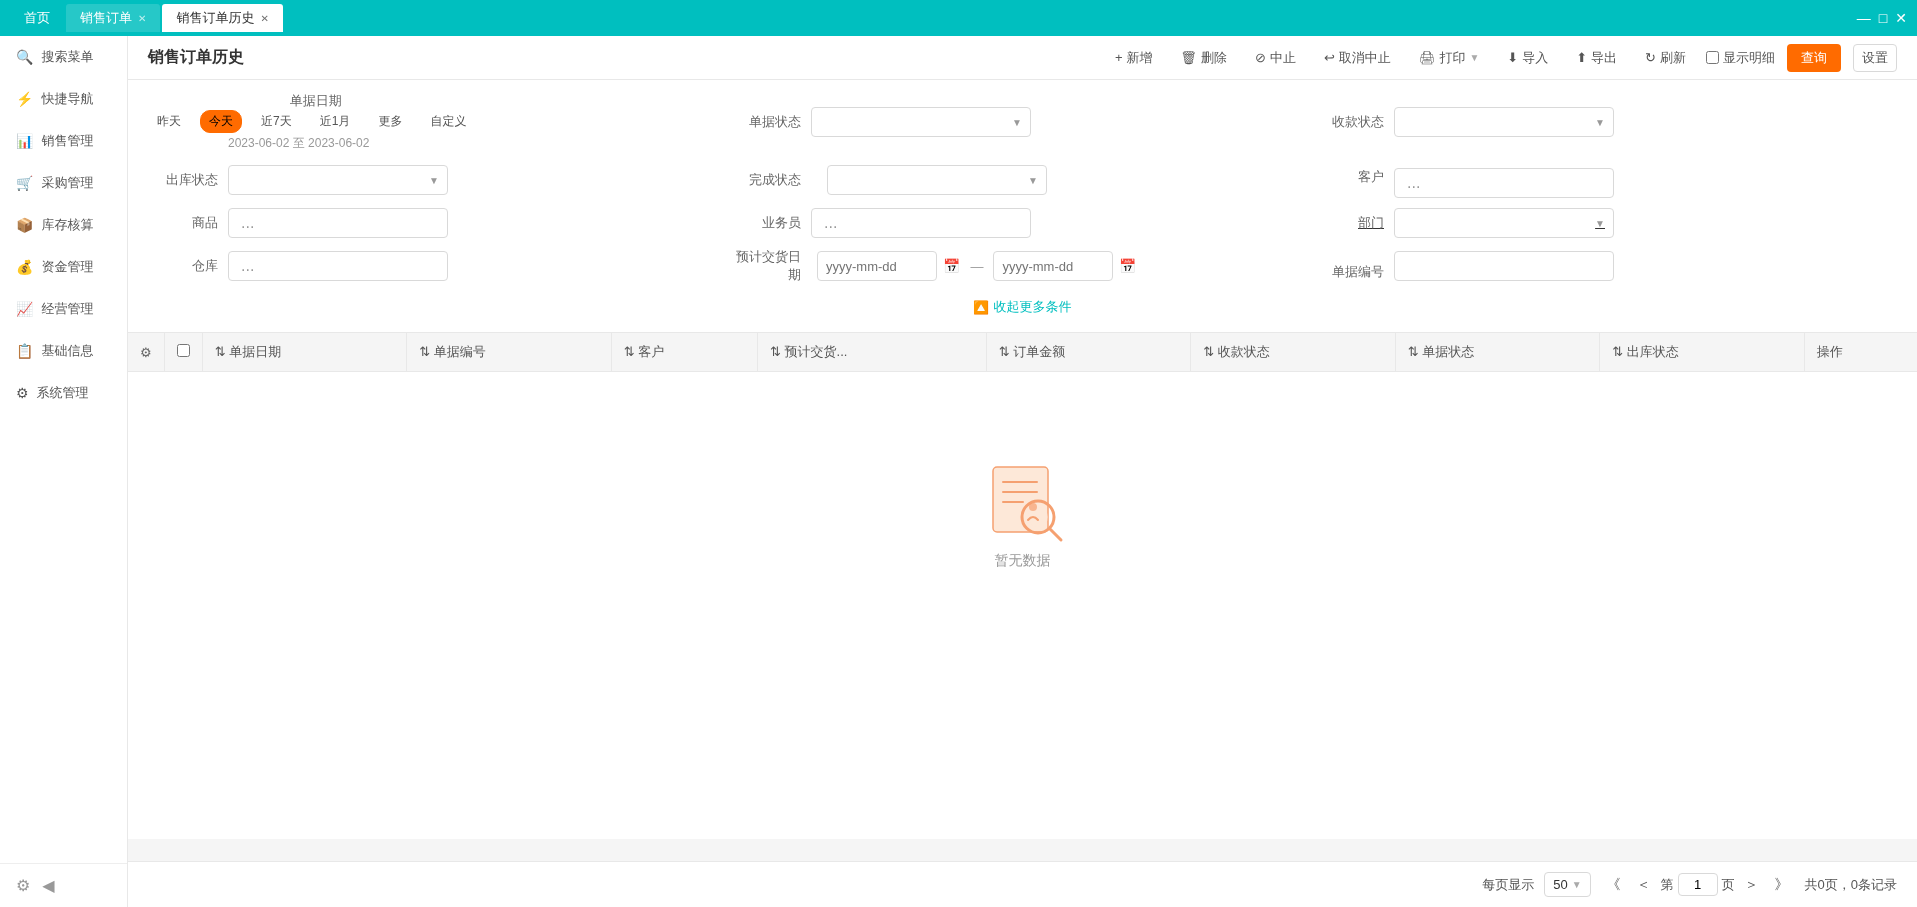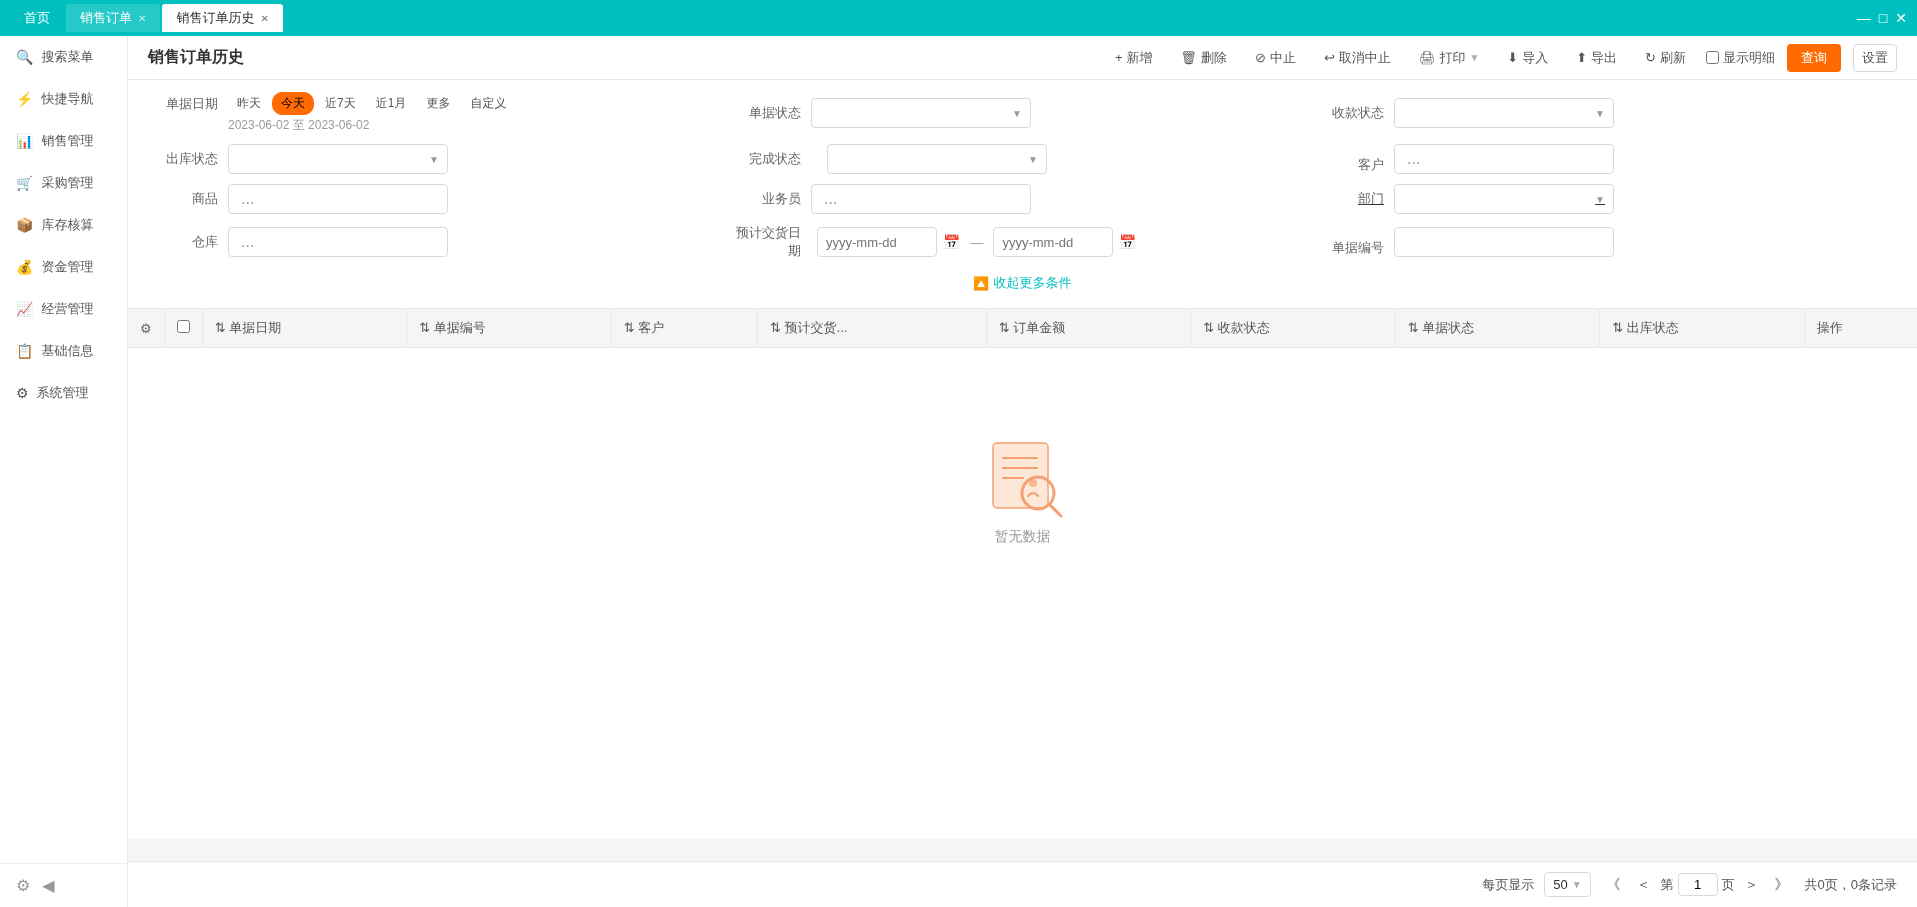--- a/index.html
+++ b/index.html
@@ -40,21 +40,21 @@
 
     
     .filter-area { background: #fff; padding: 12px 20px; border-bottom: 1px solid #e8e8e8; flex-shrink: 0; }
     .filter-row { display: flex; align-items: center; gap: 0; margin-bottom: 10px; }
     .filter-row:last-child { margin-bottom: 0; }
     .filter-label { width: 80px; color: #666; font-size: 13px; flex-shrink: 0; text-align: right; padding-right: 10px; }
     .filter-select { border: 1px solid #d9d9d9; border-radius: 4px; padding: 4px 8px; font-size: 13px; color: #333; background: #fff; cursor: pointer; display: flex; align-items: center; justify-content: space-between; min-width: 160px; height: 30px; }
     .filter-select .chevron { color: #999; font-size: 10px; }
     .filter-input { border: 1px solid #d9d9d9; border-radius: 4px; padding: 4px 8px; font-size: 13px; color: #999; background: #fff; height: 30px; min-width: 160px; outline: none; }
     .filter-dots { color: #999; cursor: pointer; font-size: 16px; padding: 0 4px; }
-    .date-chips { display: flex; align-items: flex-start; gap: 2px; }
+    .date-chips { display: flex; align-items: flex-start; gap: 10px; }
     .date-chip { padding: 2px 8px; border-radius: 10px; font-size: 12px; cursor: pointer; border: 1px solid transparent; color: #555; }
     .date-chip.active { background: #ff6b00; color: #000000; border-color: #ff6b00; }
     .date-range-text { font-size: 12px; color: #999; }
     .filter-date-input { border: 1px solid #d9d9d9; border-radius: 4px; padding: 4px 8px; font-size: 13px; color: #999; background: #fff; height: 30px; width: 120px; outline: none; }
     .date-sep { color: #999; padding: 0 4px; }
     .cal-icon { color: #999; cursor: pointer; font-size: 14px; }
     .collapse-btn { display: flex; align-items: center; justify-content: center; gap: 4px; color: #00bfbf; cursor: pointer; font-size: 13px; padding: 4px 0; }
 
     
     .table-area { flex: 1; background: #fff; margin: 0; overflow: auto; }
@@ -199,21 +199,21 @@
           <span>设置</span>
         </div>
       </div>
     </div>
 
     <div class="filter-area">
 
       <div class="filter-row">
 
         <div style="flex:1; display:flex; align-items:flex-start; flex-direction:column;">
-          <div style="display:flex;align-items:center;">
+          <div style="display:flex;align-items:center;flex-direction:column;">
             <span class="filter-label">单据日期</span>
             <div class="date-chips">
               <span class="date-chip">昨天</span>
               <span class="date-chip active">今天</span>
               <span class="date-chip">近7天</span>
               <span class="date-chip">近1月</span>
               <span class="date-chip">更多</span>
               <span class="date-chip">自定义</span>
             </div>
           </div>
@@ -247,21 +247,21 @@
             <span class="chevron">▼</span>
           </div>
         </div>
         <div style="flex:1; display:flex; align-items:center;gap:16px;">
           <span class="filter-label">完成状态</span>
           <div class="filter-select" style="flex:1;max-width:220px;">
             <span></span>
             <span class="chevron">▼</span>
           </div>
         </div>
-        <div style="flex:1; display:flex; align-items:flex-end;">
+        <div style="flex:1; display:flex; align-items:flex-start;margin-top:6px;">
           <span class="filter-label">客户</span>
           <div class="filter-input" style="display:flex;align-items:center;flex:1;max-width:220px;">
             <span class="filter-dots">...</span>
           </div>
         </div>
       </div>
 
       <div class="filter-row">
         <div style="flex:1; display:flex; align-items:center;">
           <span class="filter-label">商品</span>

